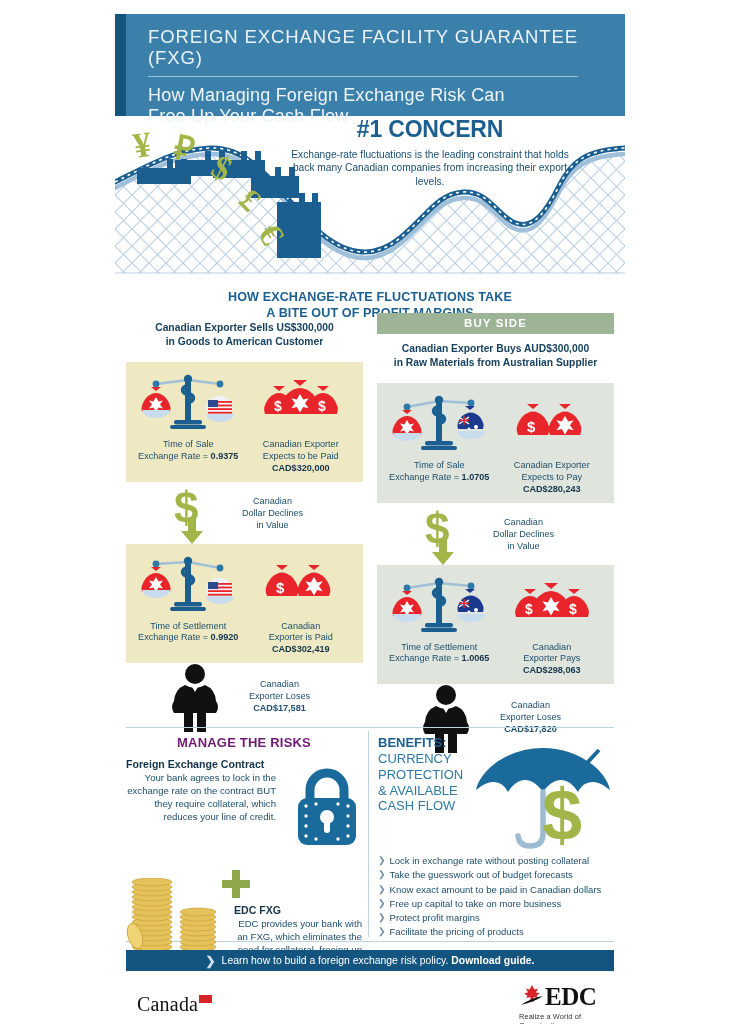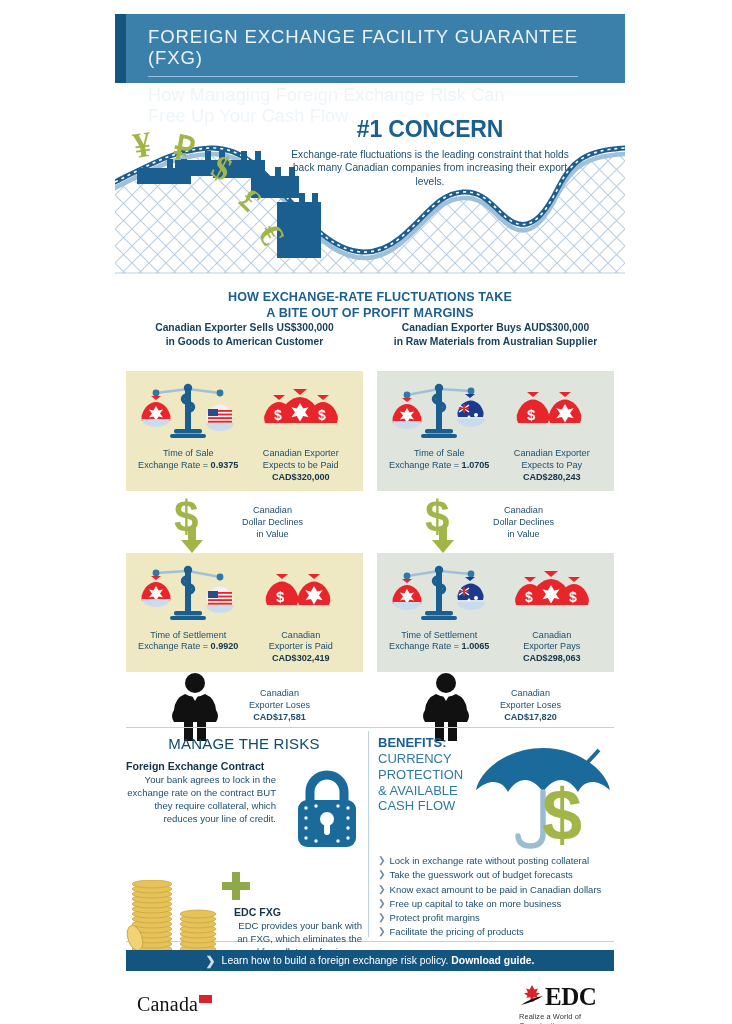--- a/index.html
+++ b/index.html
@@ -1,21 +1,21 @@
 <!DOCTYPE html>
 <html><head>
 <meta charset="utf-8">
 <style>
   html,body{margin:0;padding:0;background:#ffffff;}
   body{width:732px;height:1024px;position:relative;overflow:hidden;
        font-family:"Liberation Sans",sans-serif;color:#1b4f72;}
   .page{width:732px;height:1024px;position:relative;background:#fff;}
 
   
-  .header{position:absolute;left:115px;top:14px;width:510px;height:69px;display:flex;}
+  .header{position:absolute;left:115px;top:14px;width:510px;height:102px;display:flex;}
   .header-accent{width:11px;background:#14557f;flex:0 0 11px;}
   .header-body{flex:1;background:#3b80ab;padding:12px 0 0 22px;box-sizing:border-box;}
   .header-title{font-size:18.5px;letter-spacing:.9px;color:#eaf2f7;font-weight:400;line-height:1.15;}
   .header-rule{height:1px;background:#9dc3d8;margin:7px 0 8px 0;width:430px;}
   .header-sub{font-size:18px;color:#eef5f9;line-height:1.22;font-weight:400;letter-spacing:.2px;}
 
   
   .concern{position:absolute;left:115px;top:110px;width:510px;height:170px;}
   .coaster-svg{position:absolute;left:0;top:0;}
   .concern-text{position:absolute;left:170px;top:6px;width:290px;text-align:center;}
@@ -27,21 +27,21 @@
              font-size:12.6px;font-weight:bold;color:#1b5f90;line-height:1.28;letter-spacing:.1px;}
 
   
   .cols{position:absolute;left:126px;top:313px;width:488px;display:flex;gap:14px;}
   .col{width:237px;position:relative;}
   .col-head{height:21px;line-height:21px;text-align:center;color:#fff;font-weight:bold;
             font-size:11.5px;letter-spacing:1.1px;}
   .col-head.sell{background:#c8c115;}
   .col-head.buy{background:#9db496;}
   .col-intro{text-align:center;font-size:10.3px;font-weight:bold;color:#17415e;
-             line-height:1.32;padding:8px 4px 23px 4px;}
+             line-height:1.32;padding:8px 4px 14px 4px;}
   .panel{position:relative;padding:8px 6px 7px 6px;box-sizing:border-box;}
   .panel.sell{background:#efe9c3;}
   .panel.buy{background:#dfe5dd;}
   .panel-row{display:flex;align-items:flex-start;}
   .cell{flex:1;text-align:center;}
   .cap{font-size:9.1px;color:#20506e;line-height:1.3;margin-top:3px;}
   .cap b{font-weight:bold;color:#14344a;}
 
   .mid{display:flex;align-items:center;justify-content:center;gap:6px;
        padding:6px 0 4px 0;background:#fff;position:relative;height:62px;box-sizing:border-box;}
@@ -51,21 +51,21 @@
          padding:4px 0 6px 0;height:70px;box-sizing:border-box;}
   .loser-text{font-size:9.1px;color:#20506e;line-height:1.3;text-align:center;width:96px;}
 
   
   .hr-top{position:absolute;left:126px;top:727px;width:488px;height:1px;background:#bcd3e0;}
   .hr-bot{position:absolute;left:126px;top:941px;width:488px;height:1px;background:#bcd3e0;}
   .vr{position:absolute;left:368px;top:731px;width:1px;height:206px;background:#bcd3e0;}
 
   
   .manage{position:absolute;left:126px;top:732px;width:236px;}
-  .manage-h{text-align:center;font-size:15px;font-weight:normal;color:#0c4a6e;letter-spacing:.2px;
+  .manage-h{text-align:center;font-size:13px;font-weight:bold;color:#701a75;letter-spacing:.2px;
             padding-top:3px;}
   .fx-block{position:relative;margin-top:8px;}
   .blk-h{font-size:10.6px;font-weight:bold;color:#14344a;}
   .blk-p{font-size:9.6px;color:#20506e;line-height:1.35;margin-top:2px;text-align:right;}
   .lock-wrap{position:absolute;right:-2px;top:6px;}
   .plus{position:absolute;left:96px;top:112px;}
   .coins{position:absolute;left:0px;top:120px;}
   .edc-block{position:absolute;left:108px;top:146px;width:128px;}
 
   
@@ -302,20 +302,21 @@
         </svg>
         <div class="loser-text">
           <div>Canadian</div>
           <div>Exporter Loses</div>
           <div><b>CAD$17,581</b></div>
         </div>
       </div>
     </div>
 
     <div class="col">
+      <div class="col-head buy">BUY SIDE</div>
       <div class="col-intro">
         <div>Canadian Exporter Buys AUD$300,000</div>
         <div>in Raw Materials from Australian Supplier</div>
       </div>
 
       <div class="panel buy">
         <div class="panel-row">
           <div class="cell">
             <svg width="96" height="62" viewBox="0 0 96 62">
               <g stroke="#9fc0d8" stroke-width="2.4" fill="none">

